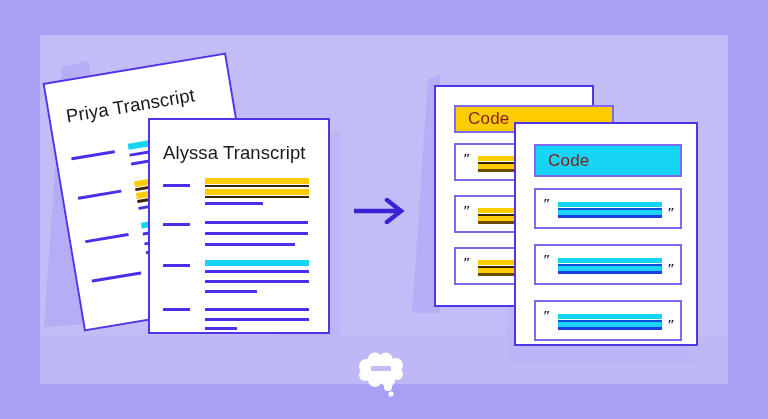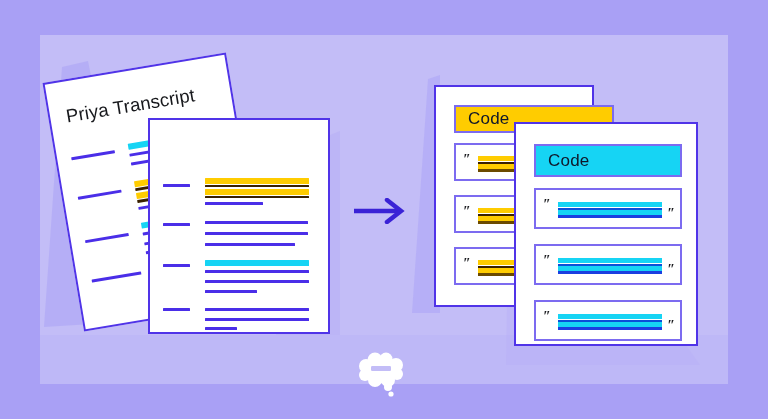--- a/index.html
+++ b/index.html
@@ -105,21 +105,21 @@
 
   .code-header {
     position: absolute;
     box-sizing: border-box;
     border: 2px solid #7c6bf0;
     display: flex;
     align-items: center;
   }
   .code-header .code-label {
     font-size: 17px;
-    color: #0f172a;
+    color: #7f1d1d;
     padding-left: 12px;
     letter-spacing: 0.2px;
     white-space: nowrap;
   }
   #sheet-yellow .code-header {
     left: 18px; top: 18px; width: 160px; height: 28px;
     background: #ffcc00;
   }
   #sheet-cyan .code-header {
     left: 18px; top: 20px; width: 148px; height: 33px;
@@ -223,20 +223,21 @@
     <div class="tline hl-cyan" style="left:72px; top:152px; width:26px;"></div>
     <div class="tline" style="left:72px;  top:162px; width:22px;"></div>
     <div class="tline" style="left:72px;  top:172px; width:16px;"></div>
     <div class="tline" style="left:72px;  top:181px; width:12px;"></div>
 
     <div class="tline" style="left:14px;  top:200px; width:50px;"></div>
     <div class="tline" style="left:72px;  top:203px; width:10px;"></div>
   </div>
 
   <div class="doc" id="doc-alyssa">
+    <div class="doc-title">Alyssa Transcript</div>
 
     <div class="tline" style="left:13px; top:64px; width:27px;"></div>
     <div class="tline hl-yellow" style="left:55px; top:58px; width:104px;"></div>
     <div class="tline dark" style="left:55px; top:64.5px; width:104px;"></div>
     <div class="tline hl-yellow" style="left:55px; top:69px; width:104px;"></div>
     <div class="tline dark" style="left:55px; top:75.5px; width:104px;"></div>
     <div class="tline" style="left:55px; top:82px; width:58px;"></div>
 
     <div class="tline" style="left:13px; top:103px; width:27px;"></div>
     <div class="tline" style="left:55px; top:101px; width:103px;"></div>

